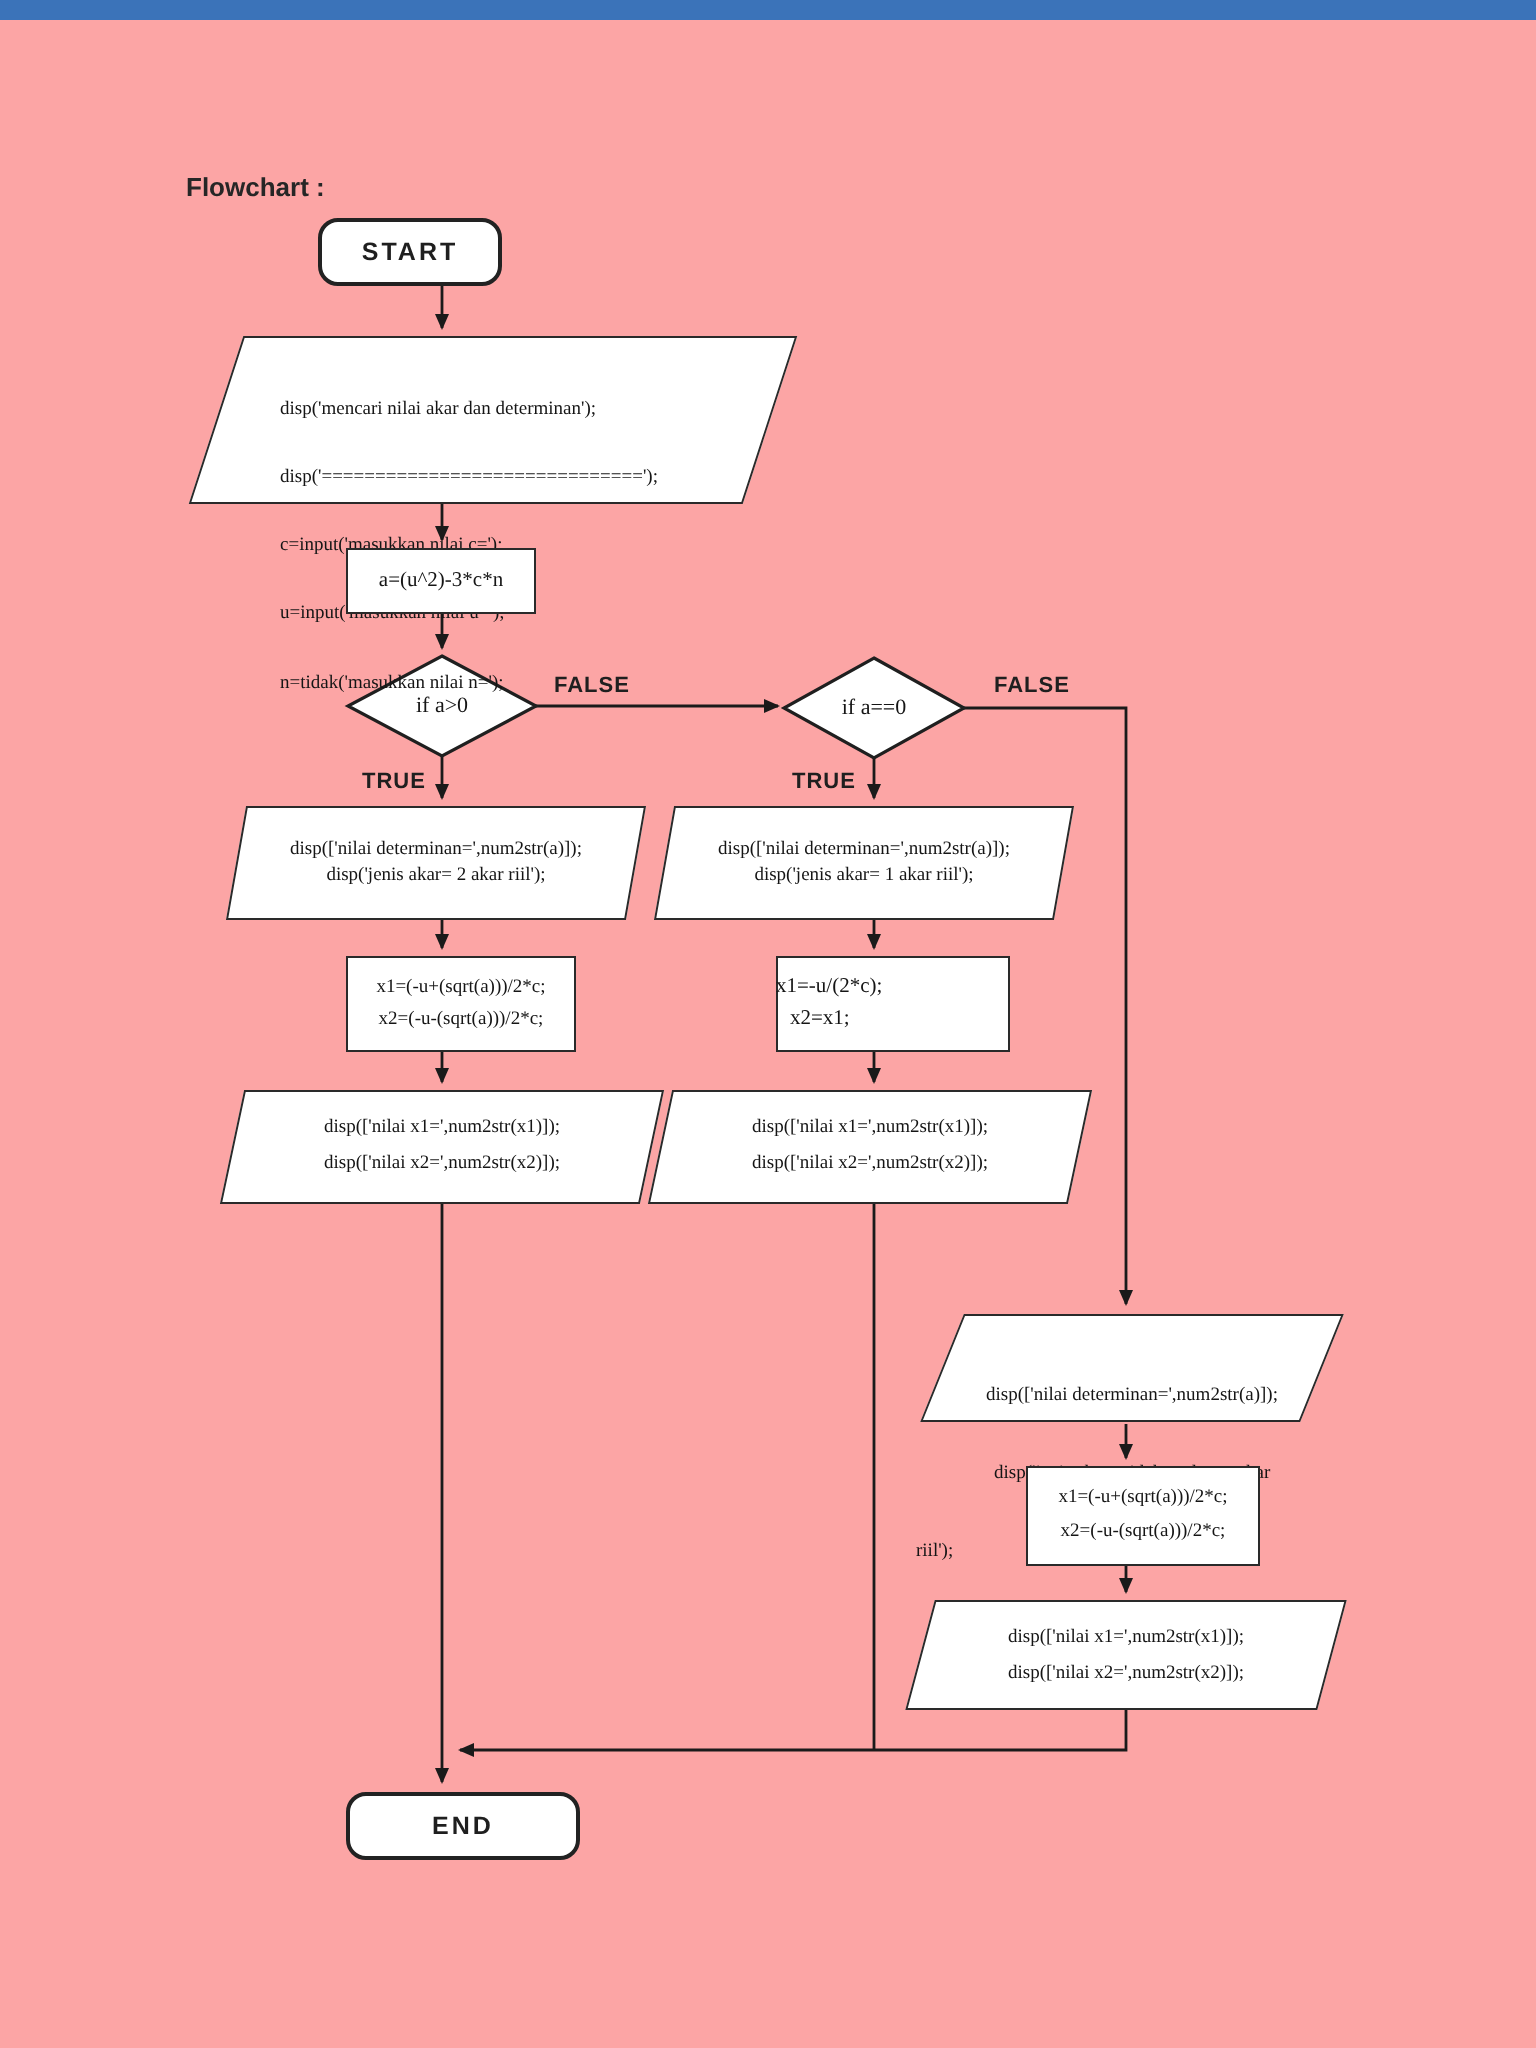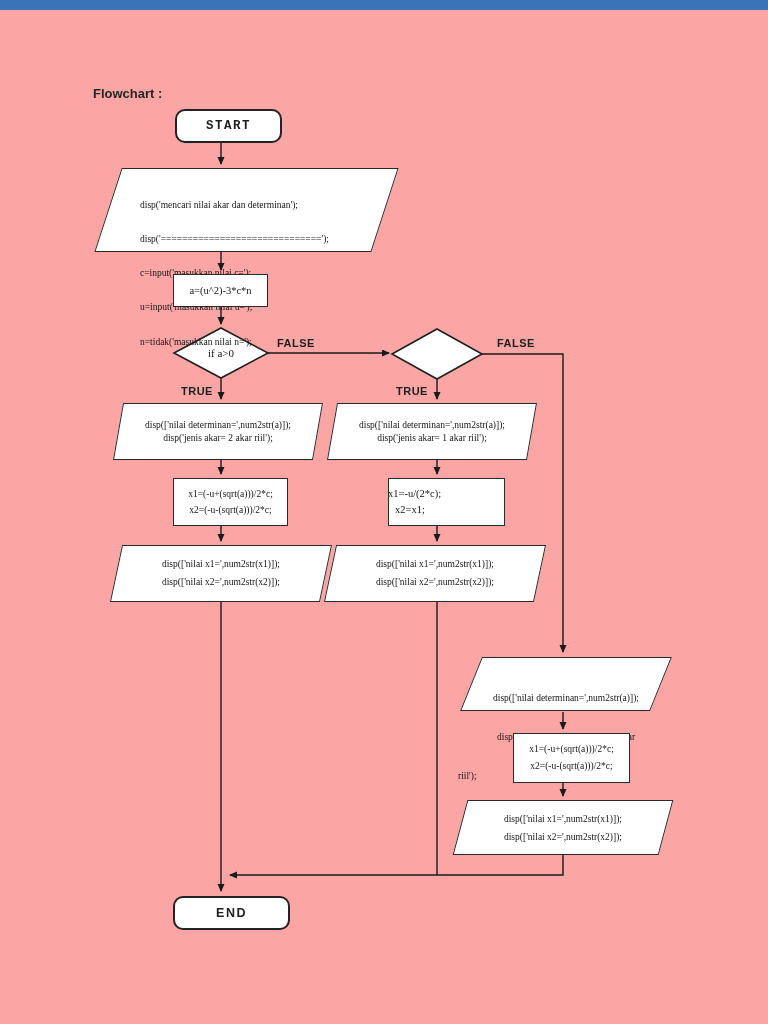--- a/index.html
+++ b/index.html
@@ -66,21 +66,21 @@
       <line x1="221" y1="602" x2="221" y2="891" marker-end="url(#arr)"></line>
       <line x1="437" y1="602" x2="437" y2="875"></line>
       <polyline points="563,855 563,875 230,875" marker-end="url(#arr)"></polyline>
     </g>
     <g stroke="#1f1f1f" stroke-width="1.6" fill="#ffffff">
       <polygon points="221,328 268,353 221,378 174,353"></polygon>
       <polygon points="437,329 482,354 437,379 392,354"></polygon>
     </g>
   </svg>
 
-  <div class="terminal" style="left:175px; top:109px; width:107px; height:34px;font-family:Liberation Mono, monospace;">
+  <div class="terminal" style="left:159px; top:109px; width:92px; height:34px;">
     <span>START</span>
   </div>
   <div class="terminal" style="left:173px; top:896px; width:117px; height:34px;">
     <span>END</span>
   </div>
 
   <div class="para skew18" style="left:108px; top:168px; width:277px; height:84px;"></div>
   <div class="codeblock" style="left:140px; top:177px;">
     <div>disp('mencari nilai akar dan determinan');</div>
     <div>disp('==============================');</div>
@@ -88,20 +88,21 @@
     <div>u=input('masukkan nilai u=');</div>
     <div>n=tidak('masukkan nilai n=');</div>
   </div>
 
   <div class="process" style="left:173px; top:274px; width:95px; height:33px;"></div>
   <div class="codeblock cblock-center fs10" style="left:173px; top:274px; width:95px; height:33px;">
     <div>a=(u^2)-3*c*n</div>
   </div>
 
   <div class="dlabel" style="left:174px; top:328px; width:94px; height:50px;">if a&gt;0</div>
+  <div class="dlabel" style="left:392px; top:329px; width:90px; height:50px;">if a==0</div>
 
   <div class="branch-label" style="left:277px; top:337px;">FALSE</div>
   <div class="branch-label" style="left:497px; top:337px;">FALSE</div>
   <div class="branch-label" style="left:181px; top:385px;">TRUE</div>
   <div class="branch-label" style="left:396px; top:385px;">TRUE</div>
 
   <div class="para skew10" style="left:118px; top:403px; width:200px; height:57px;"></div>
   <div class="codeblock cblock-center lh12" style="left:118px; top:403px; width:200px; height:57px;">
     <div>disp(['nilai determinan=',num2str(a)]);</div>
     <div>disp('jenis akar= 2 akar riil');</div>

